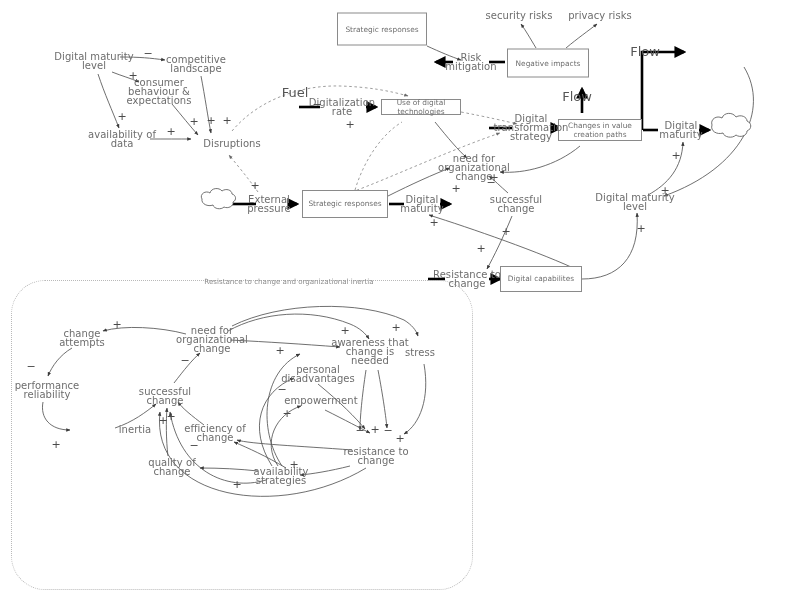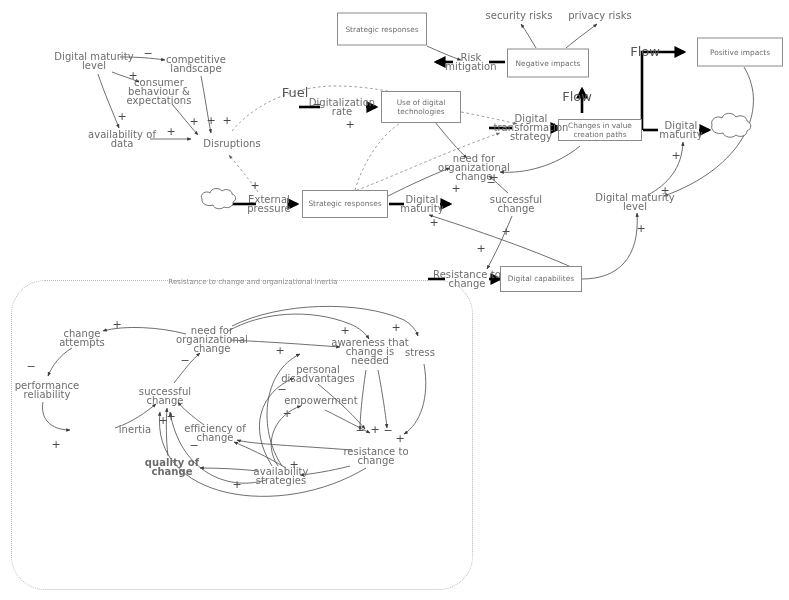--- a/index.html
+++ b/index.html
@@ -58,20 +58,21 @@
     border: 1px dotted #b9b9b9;
     border-radius: 34px;
     background: transparent;
   }
   .subsystem-title {
     position: absolute;
     color: #8d8d8d;
     font-size: 7.1px;
     transform: translate(-50%, -50%);
     white-space: nowrap;
+    margin-left: 36px;
   }
   
   .sign {
     position: absolute;
     color: #4a4a4a;
     font-size: 11px;
     line-height: 11px;
     transform: translate(-50%, -50%);
     font-family: "DejaVu Sans", "Liberation Sans", sans-serif;
   }
@@ -235,22 +236,21 @@
 
       <path d="M352,450 C300,446 250,444 237,440" marker-end="url(#ah)"></path>
     </g>
   </svg>
 
   <div class="subsystem" style="left:11px; top:280px; width:462px; height:310px;"></div>
   <div class="subsystem-title" style="left:253px; top:281px;">Resistance to change and organizational inertia</div>
 
   <div class="stock" style="left:382px; top:29px; width:90px; height:33px;">Strategic responses</div>
   <div class="stock" style="left:548px; top:63px; width:82px; height:29px;">Negative impacts</div>
-  <div class="stock" style="left:740px; top:52px; width:86px; height:29px;">Positive impacts</div>
-  <div class="stock" style="left:421px; top:107px; width:80px; height:32px;">Use of digital
+  <div class="stock" style="left:421px; top:107px; width:80px; height:16px;">Use of digital
 technologies</div>
   <div class="stock" style="left:600px; top:130px; width:84px; height:22px;">Changes in value
 creation paths</div>
   <div class="stock" style="left:345px; top:204px; width:86px; height:28px;">Strategic responses</div>
   <div class="stock" style="left:541px; top:279px; width:82px; height:26px;">Digital capabilites</div>
 
   <div class="var" style="left:94px; top:61px;">Digital maturity
 level</div>
   <div class="var" style="left:196px; top:64px;">competitive
 landscape</div>
@@ -323,21 +323,21 @@
   <div class="var" style="left:318px; top:374px;">personal
 disadvantages</div>
   <div class="var" style="left:165px; top:396px;">successful
 change</div>
   <div class="var" style="left:321px; top:401px;">empowerment</div>
   <div class="var" style="left:110px; top:430px;margin-left:25px;">inertia</div>
   <div class="var" style="left:215px; top:433px;">efficiency of
 change</div>
   <div class="var" style="left:376px; top:456px;">resistance to
 change</div>
-  <div class="var" style="left:172px; top:467px;font-weight:bold;">quality of
+  <div class="var" style="left:172px; top:467px;">quality of
 change</div>
   <div class="var" style="left:281px; top:476px;">availability
 strategies</div>
 
   <div class="sign" style="left:117px; top:324px;">+</div>
   <div class="sign" style="left:345px; top:330px;">+</div>
   <div class="sign" style="left:396px; top:327px;">+</div>
   <div class="sign" style="left:31px; top:366px;">−</div>
   <div class="sign" style="left:185px; top:360px;">−</div>
   <div class="sign" style="left:280px; top:350px;">+</div>

